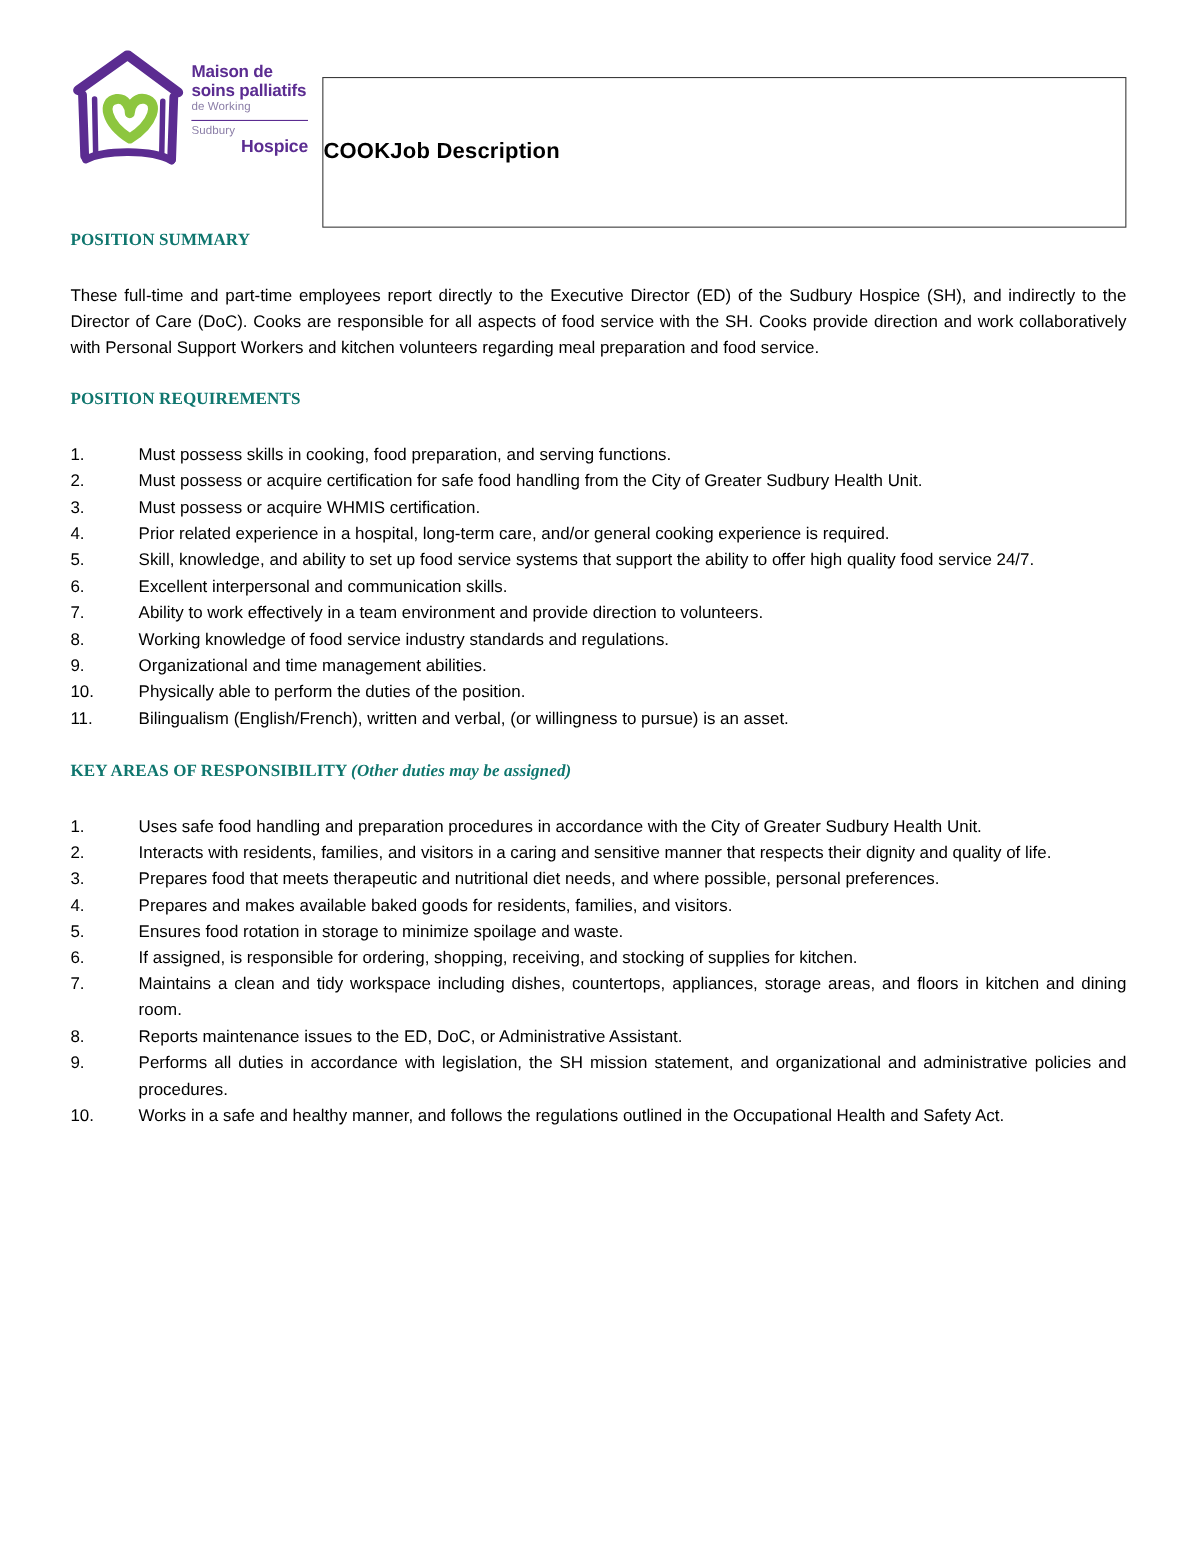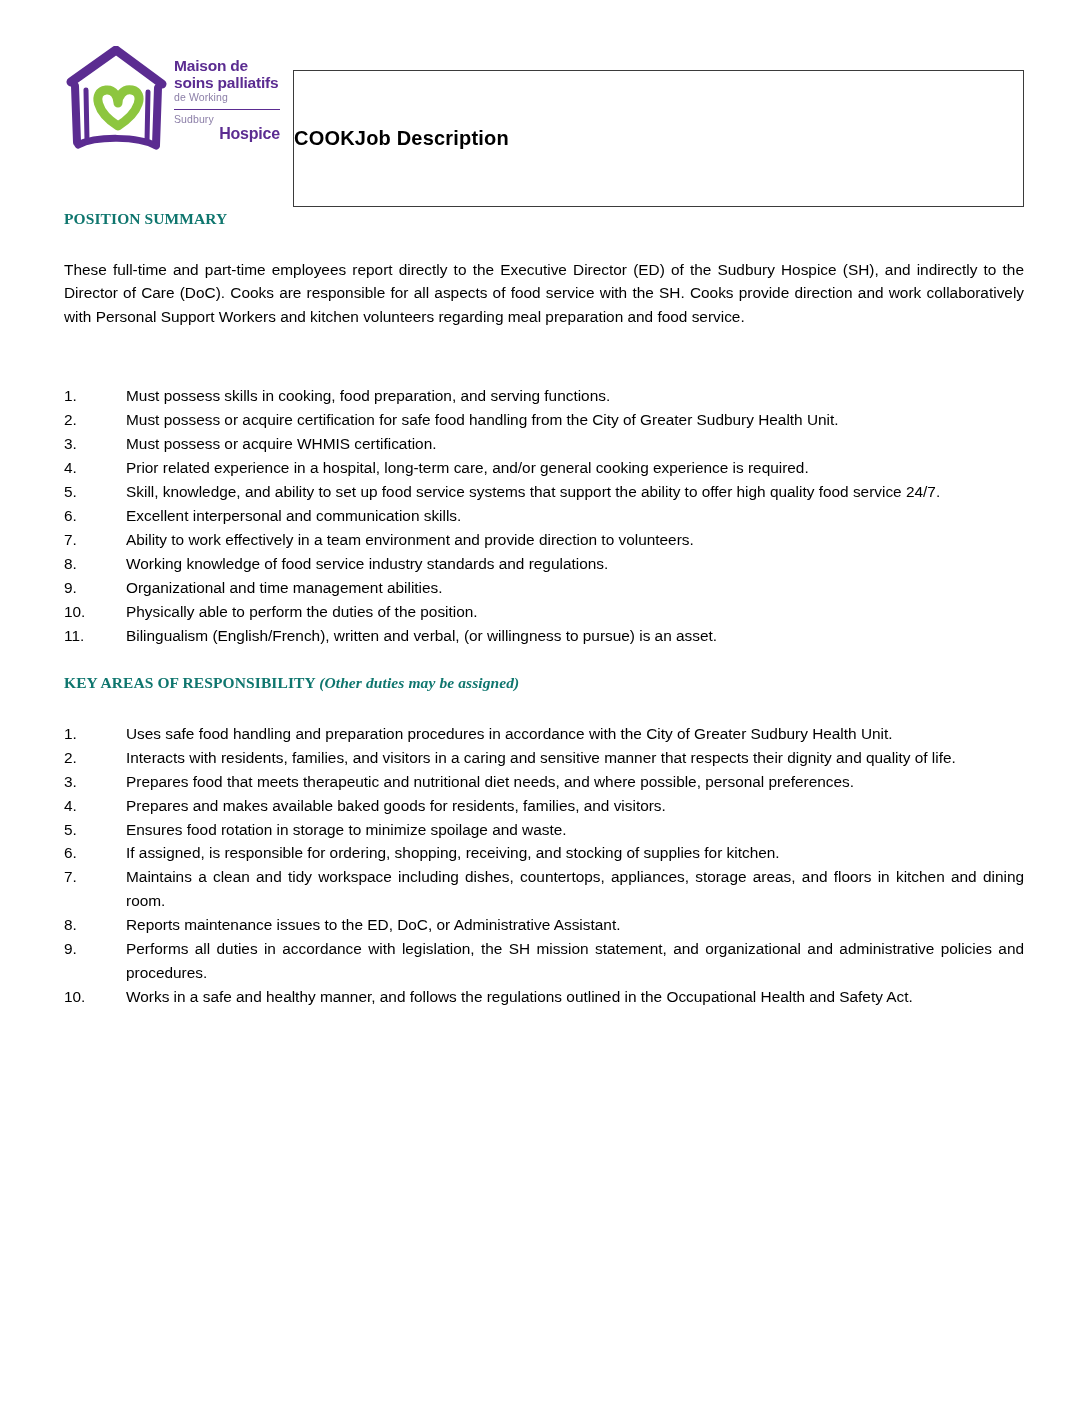--- a/index.html
+++ b/index.html
@@ -258,20 +258,21 @@
   </div>
 
   <div class="content">
 
     <h2 class="section-head">POSITION SUMMARY</h2>
     <div class="spacer-lg"></div>
     <p class="para">These full-time and part-time employees report directly to the Executive Director (ED) of the Sudbury Hospice (SH), and indirectly to the Director of Care (DoC).  Cooks are responsible for all aspects of food service with the SH.  Cooks provide direction and work collaboratively with Personal Support Workers and kitchen volunteers regarding meal preparation and food service.</p>
 
     <div class="spacer-md"></div>
 
+    <h2 class="section-head">POSITION REQUIREMENTS</h2>
     <div class="spacer-lg"></div>
     <ol class="numlist">
       <li>
           <span class="num">1.</span>
           <span class="txt">Must possess skills in cooking, food preparation, and serving functions.</span>
         </li>
       <li>
           <span class="num">2.</span>
           <span class="txt">Must possess or acquire certification for safe food handling from the City of Greater Sudbury Health Unit.</span>
         </li>

